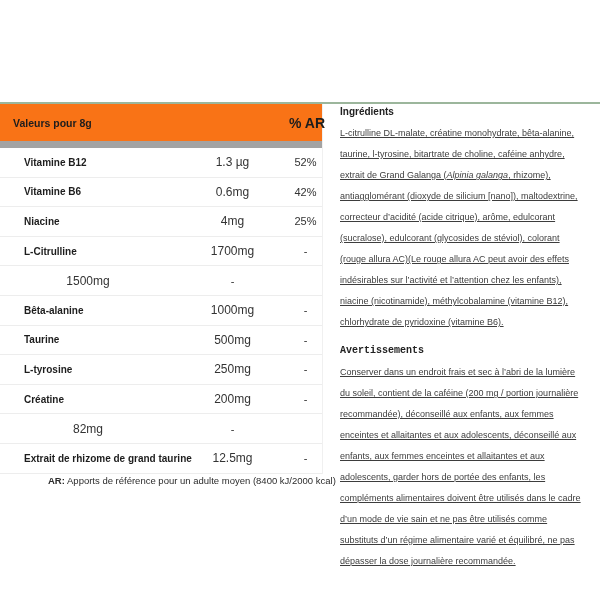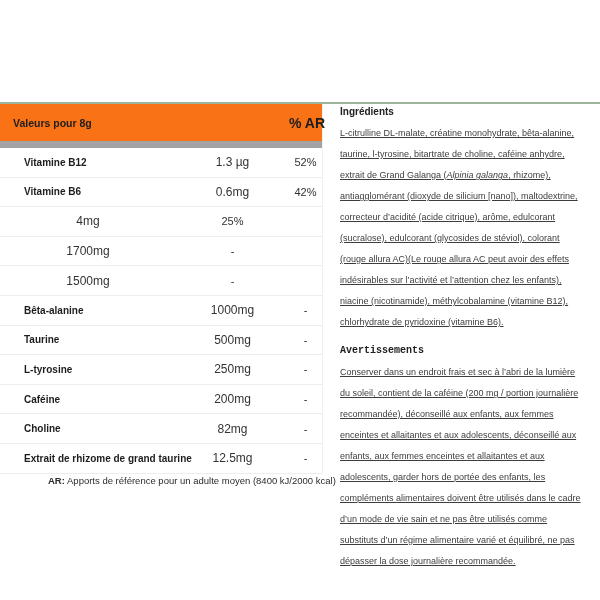--- a/index.html
+++ b/index.html
@@ -130,24 +130,26 @@
       <div class="c-name">Vitamine B12</div>
       <div class="c-amount">1.3 µg</div>
       <div class="c-ar">52%</div>
     </div>
     <div class="t-row">
       <div class="c-name">Vitamine B6</div>
       <div class="c-amount">0.6mg</div>
       <div class="c-ar">42%</div>
     </div>
     <div class="t-row">
+      <div class="c-name">Niacine</div>
       <div class="c-amount">4mg</div>
       <div class="c-ar">25%</div>
     </div>
     <div class="t-row">
+      <div class="c-name">L-Citrulline</div>
       <div class="c-amount">1700mg</div>
       <div class="c-ar">-</div>
     </div>
     <div class="t-row">
       <div class="c-amount">1500mg</div>
       <div class="c-ar">-</div>
     </div>
     <div class="t-row">
       <div class="c-name">Bêta-alanine</div>
       <div class="c-amount">1000mg</div>
@@ -157,26 +159,25 @@
       <div class="c-name">Taurine</div>
       <div class="c-amount">500mg</div>
       <div class="c-ar">-</div>
     </div>
     <div class="t-row">
       <div class="c-name">L-tyrosine</div>
       <div class="c-amount">250mg</div>
       <div class="c-ar">-</div>
     </div>
     <div class="t-row">
-      <div class="c-name">Caféine</div>
+      <div class="c-name">Créatine</div>
       <div class="c-amount">200mg</div>
       <div class="c-ar">-</div>
     </div>
     <div class="t-row">
-      <div class="c-name">Choline</div>
       <div class="c-amount">82mg</div>
       <div class="c-ar">-</div>
     </div>
     <div class="t-row">
       <div class="c-name">Extrait de rhizome de grand taurine</div>
       <div class="c-amount">12.5mg</div>
       <div class="c-ar">-</div>
     </div>
   </div>
 

